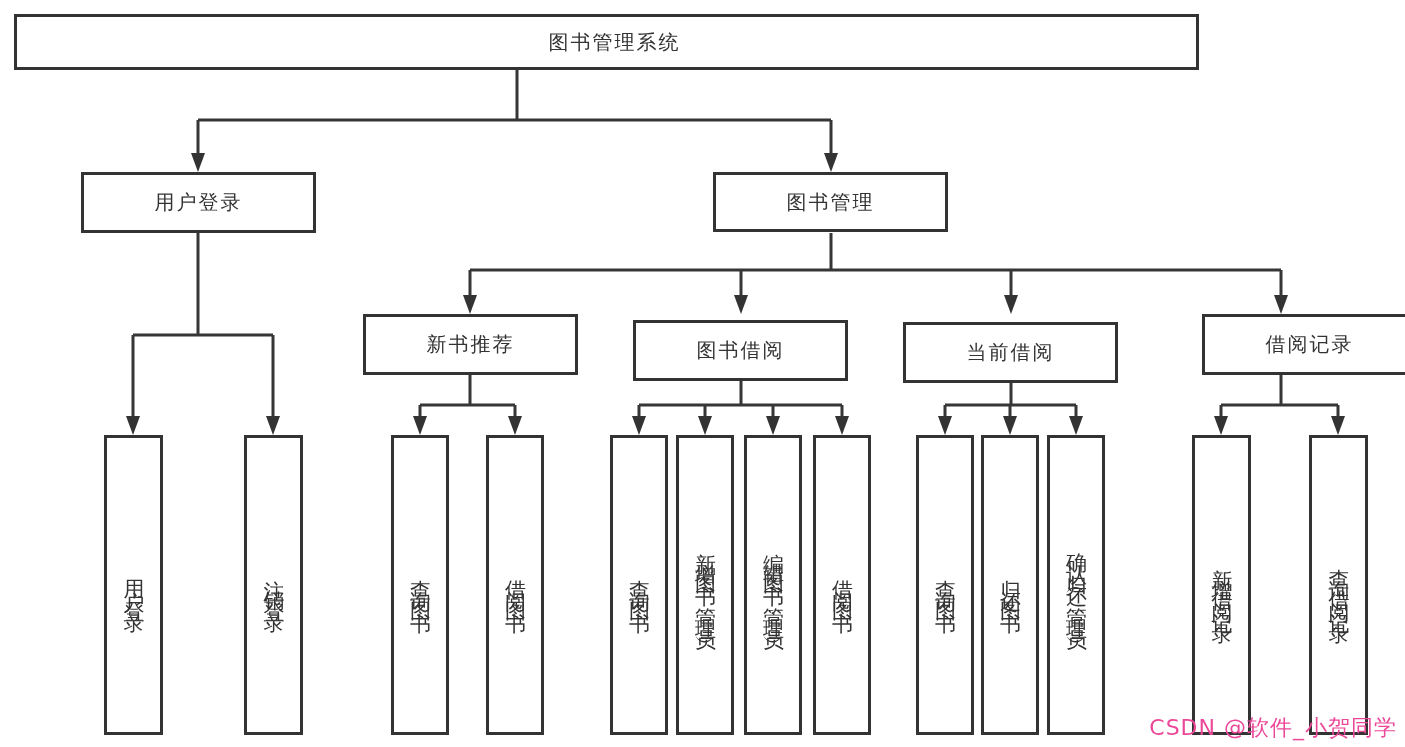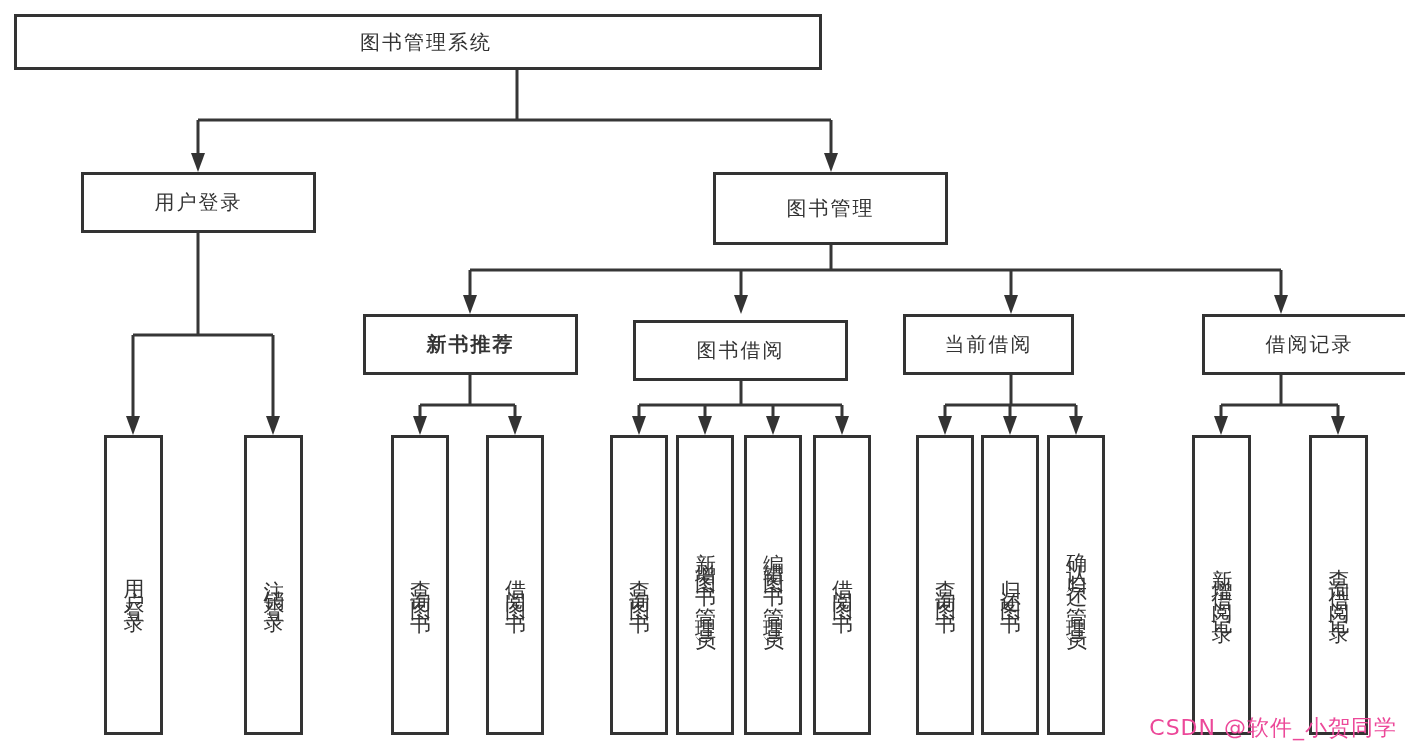--- a/index.html
+++ b/index.html
@@ -75,38 +75,38 @@
       <use href="#ah" x="1076" y="435"></use>
     </g>
 
     <g>
       <path class="cl" d="M1281,375 V405 M1221,405 H1338 M1221,405 V421 M1338,405 V421"></path>
       <use href="#ah" x="1221" y="435"></use>
       <use href="#ah" x="1338" y="435"></use>
     </g>
   </svg>
 
-  <div class="node hnode" style="left:14px;top:14px;width:808px;height:56px;padding-left:16px;">
+  <div class="node hnode" style="left:14px;top:14px;width:1185px;height:56px;padding-left:16px;">
     <span class="lbl">图书管理系统</span>
   </div>
 
   <div class="node hnode" style="left:81px;top:172px;width:235px;height:61px;">
     <span class="lbl">用户登录</span>
   </div>
-  <div class="node hnode" style="left:713px;top:172px;width:235px;height:73px;">
+  <div class="node hnode" style="left:713px;top:172px;width:235px;height:60px;">
     <span class="lbl">图书管理</span>
   </div>
 
-  <div class="node hnode" style="left:363px;top:314px;width:215px;height:61px;font-weight:bold;">
+  <div class="node hnode" style="left:363px;top:314px;width:215px;height:61px;">
     <span class="lbl">新书推荐</span>
   </div>
   <div class="node hnode" style="left:633px;top:320px;width:215px;height:61px;">
     <span class="lbl">图书借阅</span>
   </div>
-  <div class="node hnode" style="left:903px;top:314px;width:171px;height:61px;">
+  <div class="node hnode" style="left:903px;top:322px;width:215px;height:61px;">
     <span class="lbl">当前借阅</span>
   </div>
   <div class="node hnode" style="left:1173px;top:314px;width:215px;height:61px;margin-left:29px;">
     <span class="lbl">借阅记录</span>
   </div>
 
   <div class="node vnode" style="left:104px;top:435px;width:59px;height:300px;">
     <span class="lbl">用户登录</span>
   </div>
   <div class="node vnode" style="left:244px;top:435px;width:59px;height:300px;">

